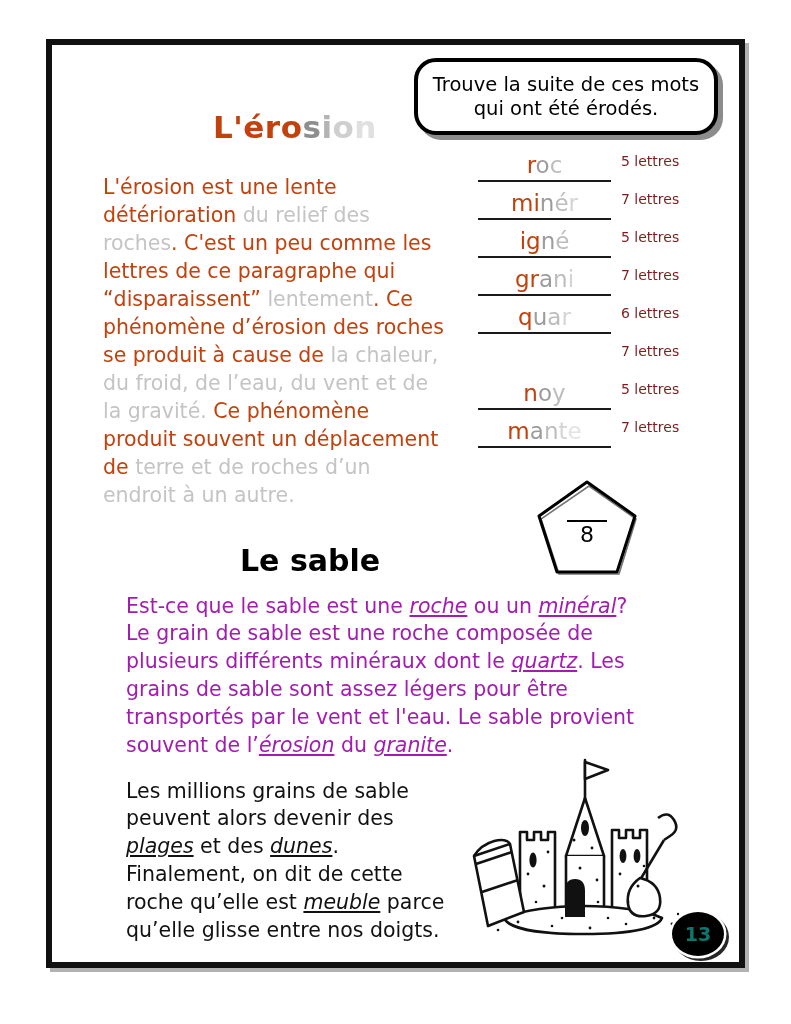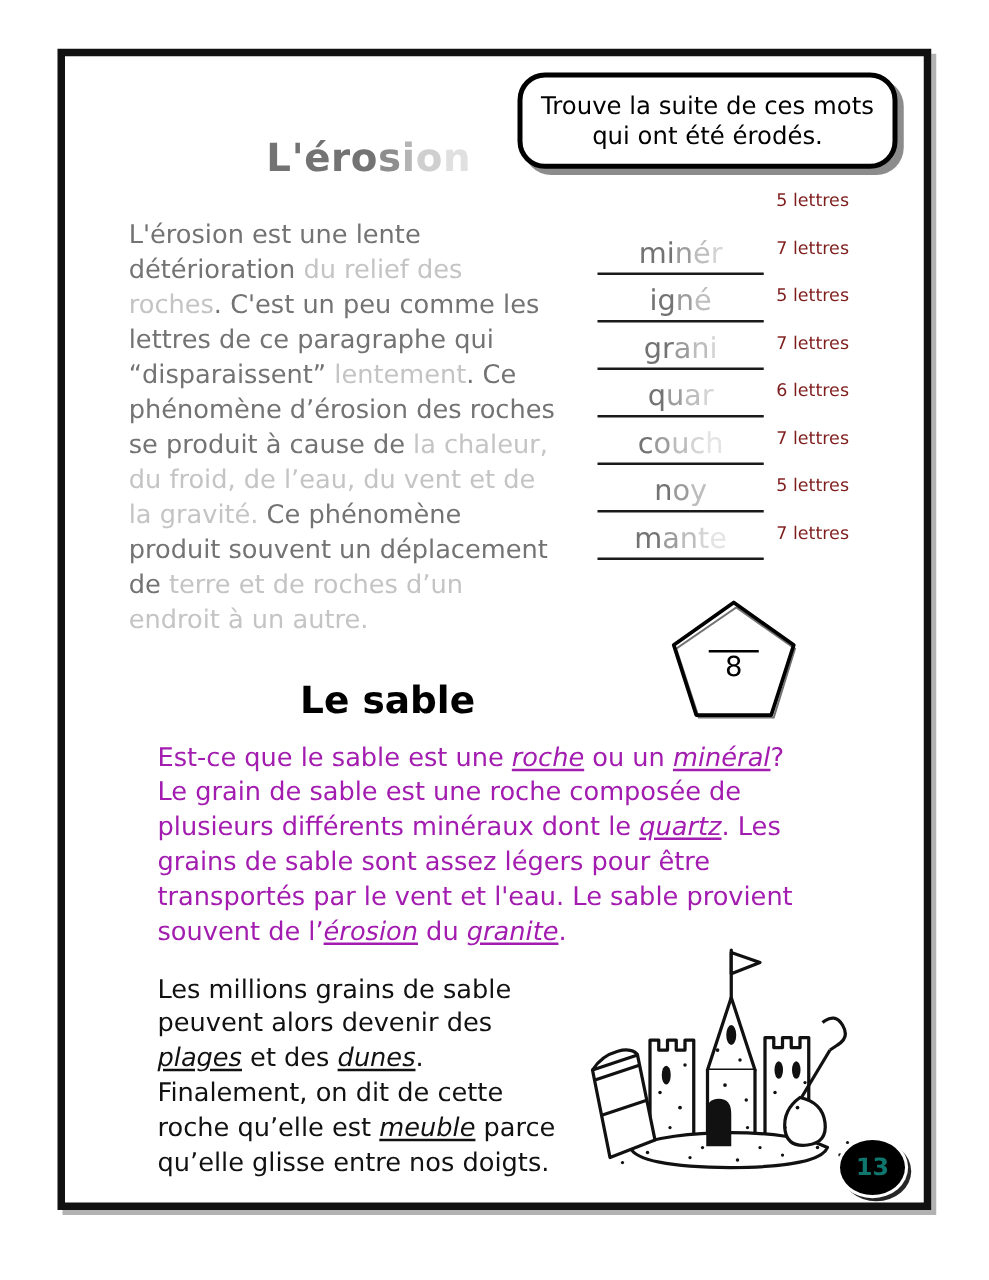--- a/index.html
+++ b/index.html
@@ -72,21 +72,21 @@
     left: 103px;
     top: 152px;
     width: 345px;
     font-family: "DejaVu Sans", sans-serif;
     font-size: 20.5px;
     line-height: 1.37;
     color: #111111;
     text-align: left;
   }
   .f2 { color: #c4c4c4; }
-  .g0 { color: #737373; }
+  .g0 { color: #c2410c; }
   .g1 { color: #8e8e8e; }
   .g2 { color: #b4b4b4; }
   .g3 { color: #cfcfcf; }
   .g4 { color: #e0e0e0; }
   
   #word-list {
     position: absolute;
     left: 478px;
     top: 150px;
     width: 230px;
@@ -223,40 +223,40 @@
   <h1 id="title-erosion"><span class="g0">L'éro</span><span class="g1">s</span><span class="g2">i</span><span class="g3">o</span><span class="g4">n</span></h1>
 
   <div id="instruction-box">
     <div id="instruction-text">Trouve la suite de ces mots qui ont été érodés.</div>
   </div>
 
   <p id="erosion-paragraph"><span class="g0">L'érosion est une lente détérioration </span><span class="f2">du relief des roches</span><span class="g0">. C'est un peu comme les lettres de ce paragraphe qui “disparaissent” </span><span class="f2">lentement</span><span class="g0">. Ce phénomène d’érosion des roches se produit à cause de </span><span class="f2">la chaleur, du froid, de l’eau, du vent et de la gravité.</span><span class="g0"> Ce phénomène produit souvent un déplacement de </span><span class="f2">terre et de roches d’un endroit à un autre.</span></p>
 
   <div id="word-list">
       <div class="word-row">
+        <div class="word-blank"><span class="g0">r</span><span><span style="color: rgb(156, 156, 156);">o</span><span style="color: rgb(189, 189, 189);">c</span></span></div>
         <div class="word-count">5 lettres</div>
       </div>
       <div class="word-row">
         <div class="word-blank"><span class="g0">mi</span><span><span style="color: rgb(156, 156, 156);">n</span><span style="color: rgb(189, 189, 189);">é</span><span style="color: rgb(212, 212, 212);">r</span></span></div>
         <div class="word-count">7 lettres</div>
       </div>
       <div class="word-row">
         <div class="word-blank"><span class="g0">ig</span><span><span style="color: rgb(156, 156, 156);">n</span><span style="color: rgb(189, 189, 189);">é</span></span></div>
         <div class="word-count">5 lettres</div>
       </div>
       <div class="word-row">
         <div class="word-blank"><span class="g0">gr</span><span><span style="color: rgb(156, 156, 156);">a</span><span style="color: rgb(189, 189, 189);">n</span><span style="color: rgb(212, 212, 212);">i</span></span></div>
         <div class="word-count">7 lettres</div>
       </div>
       <div class="word-row">
         <div class="word-blank"><span class="g0">q</span><span><span style="color: rgb(156, 156, 156);">u</span><span style="color: rgb(189, 189, 189);">a</span><span style="color: rgb(212, 212, 212);">r</span></span></div>
         <div class="word-count">6 lettres</div>
       </div>
       <div class="word-row">
-        <div class="word-blank"><span class="g0">c</span><span><span style="color: rgb(156, 156, 156);">o</span><span style="color: rgb(189, 189, 189);">u</span><span style="color: rgb(212, 212, 212);">c</span><span style="color: rgb(228, 228, 228);">h</span></span></div>
         <div class="word-count">7 lettres</div>
       </div>
       <div class="word-row">
         <div class="word-blank"><span class="g0">n</span><span><span style="color: rgb(156, 156, 156);">o</span><span style="color: rgb(189, 189, 189);">y</span></span></div>
         <div class="word-count">5 lettres</div>
       </div>
       <div class="word-row">
         <div class="word-blank"><span class="g0">m</span><span><span style="color: rgb(156, 156, 156);">a</span><span style="color: rgb(189, 189, 189);">n</span><span style="color: rgb(212, 212, 212);">t</span><span style="color: rgb(228, 228, 228);">e</span></span></div>
         <div class="word-count">7 lettres</div>
       </div>

